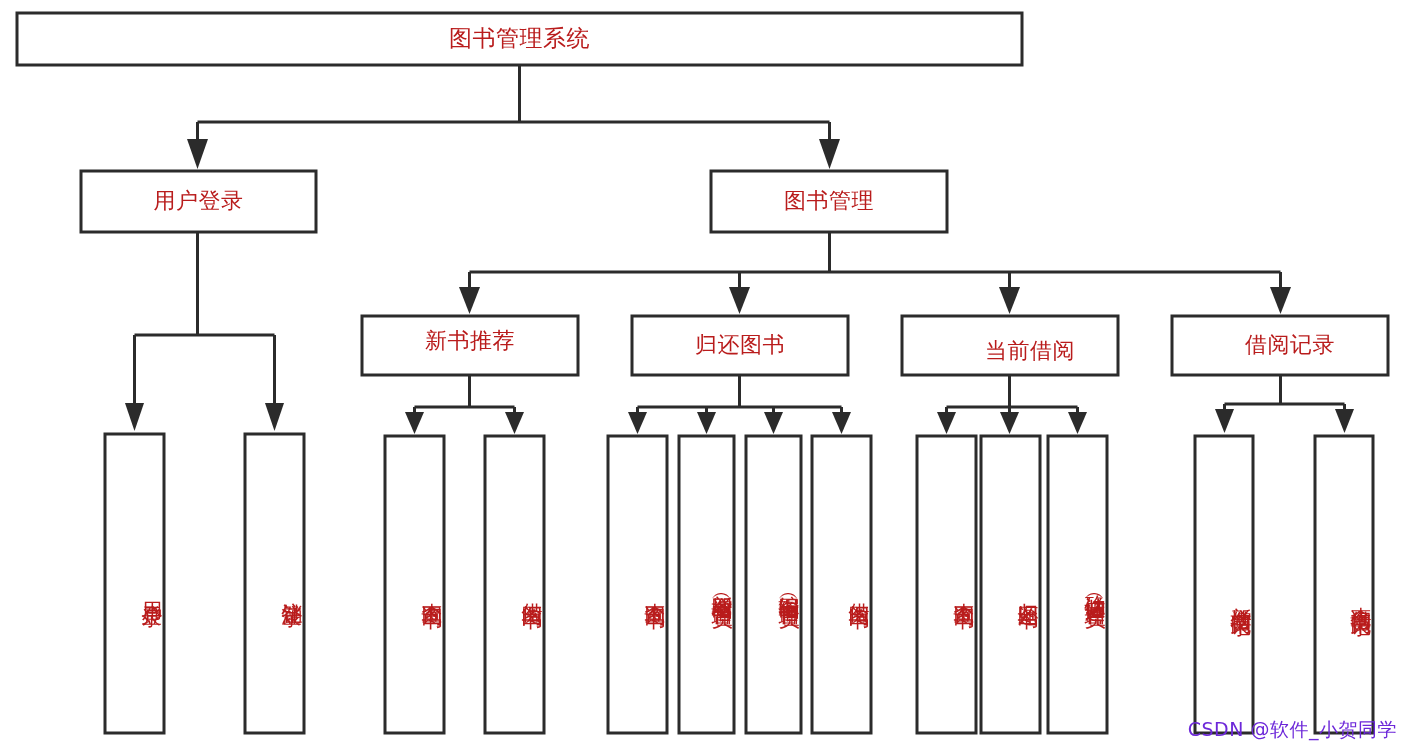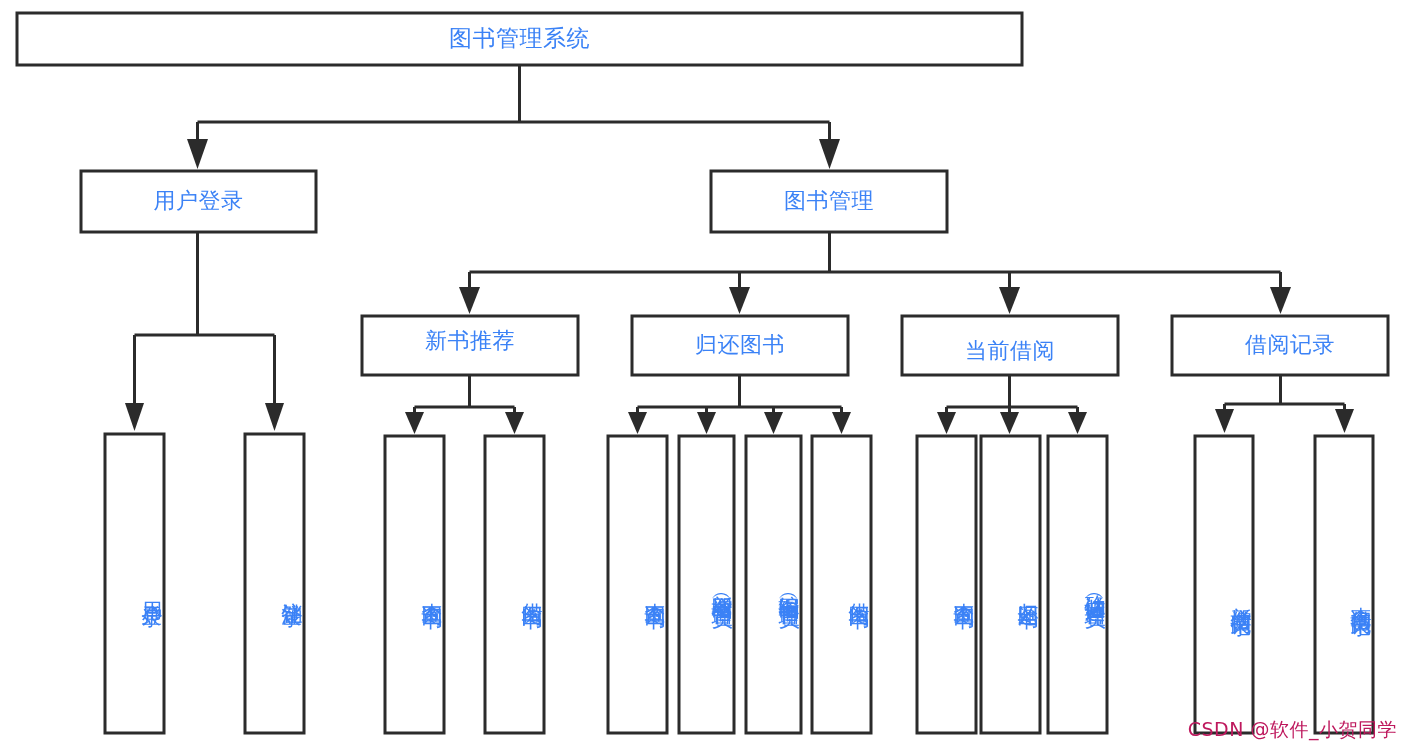--- a/index.html
+++ b/index.html
@@ -37,21 +37,21 @@
   }
   .arrow-head {
     fill: #2b2b2b;
     stroke: none;
   }
   .node-label {
     position: absolute;
     display: flex;
     align-items: center;
     justify-content: center;
-    color: #3b82f6;
+    color: #b91c1c;
     font-family: "DejaVu Sans", "Liberation Sans", sans-serif;
     text-align: center;
     box-sizing: border-box;
     pointer-events: none;
     user-select: none;
   }
   .node-label.horizontal {
     font-size: 22px;
     line-height: 1.2;
     letter-spacing: 0.5px;
@@ -67,21 +67,21 @@
     letter-spacing: 2px;
     align-items: flex-start;
     justify-content: center;
     padding-top: 10px;
   }
   .watermark {
     position: absolute;
     right: 8px;
     bottom: 4px;
     font-size: 19px;
-    color: #be185d;
+    color: #6d28d9;
     font-family: "DejaVu Sans", "Liberation Sans", sans-serif;
     letter-spacing: 0.5px;
     white-space: nowrap;
     user-select: none;
   }
 </style>
 </head>
 <body>
 
 <div id="canvas">
@@ -176,21 +176,21 @@
     <rect class="node-rect" x="1315" y="436" width="58" height="297"></rect>
   </svg>
 
   <div class="node-label horizontal root" style="left:17px; top:13px; width:1005px; height:52px;">图书管理系统</div>
 
   <div class="node-label horizontal" style="left:81px; top:171px; width:235px; height:61px;">用户登录</div>
   <div class="node-label horizontal" style="left:711px; top:171px; width:236px; height:61px;border-radius:9px;">图书管理</div>
 
   <div class="node-label horizontal" style="left:362px; top:316px; width:216px; height:50px;border-radius:10px;">新书推荐</div>
   <div class="node-label horizontal" style="left:632px; top:316px; width:216px; height:59px;">归还图书</div>
-  <div class="node-label horizontal" style="left:902px; top:316px; width:216px; height:71px;">当前借阅</div>
+  <div class="node-label horizontal" style="left:922px; top:316px; width:216px; height:71px;">当前借阅</div>
   <div class="node-label horizontal" style="left:1172px; top:316px; width:236px; height:59px;">借阅记录</div>
 
   <div class="node-label vertical" style="left:105px; top:434px; width:59px; height:299px;">用户登录</div>
   <div class="node-label vertical" style="left:245px; top:434px; width:59px; height:299px;">注销登录</div>
 
   <div class="node-label vertical" style="left:385px; top:436px; width:59px; height:297px;">查询图书</div>
   <div class="node-label vertical" style="left:485px; top:436px; width:59px; height:297px;">借阅图书</div>
 
   <div class="node-label vertical" style="left:608px; top:436px; width:59px; height:297px;">查询图书</div>
   <div class="node-label vertical" style="left:679px; top:436px; width:55px; height:297px; padding-top:4px;">新增图书（管理员）</div>

